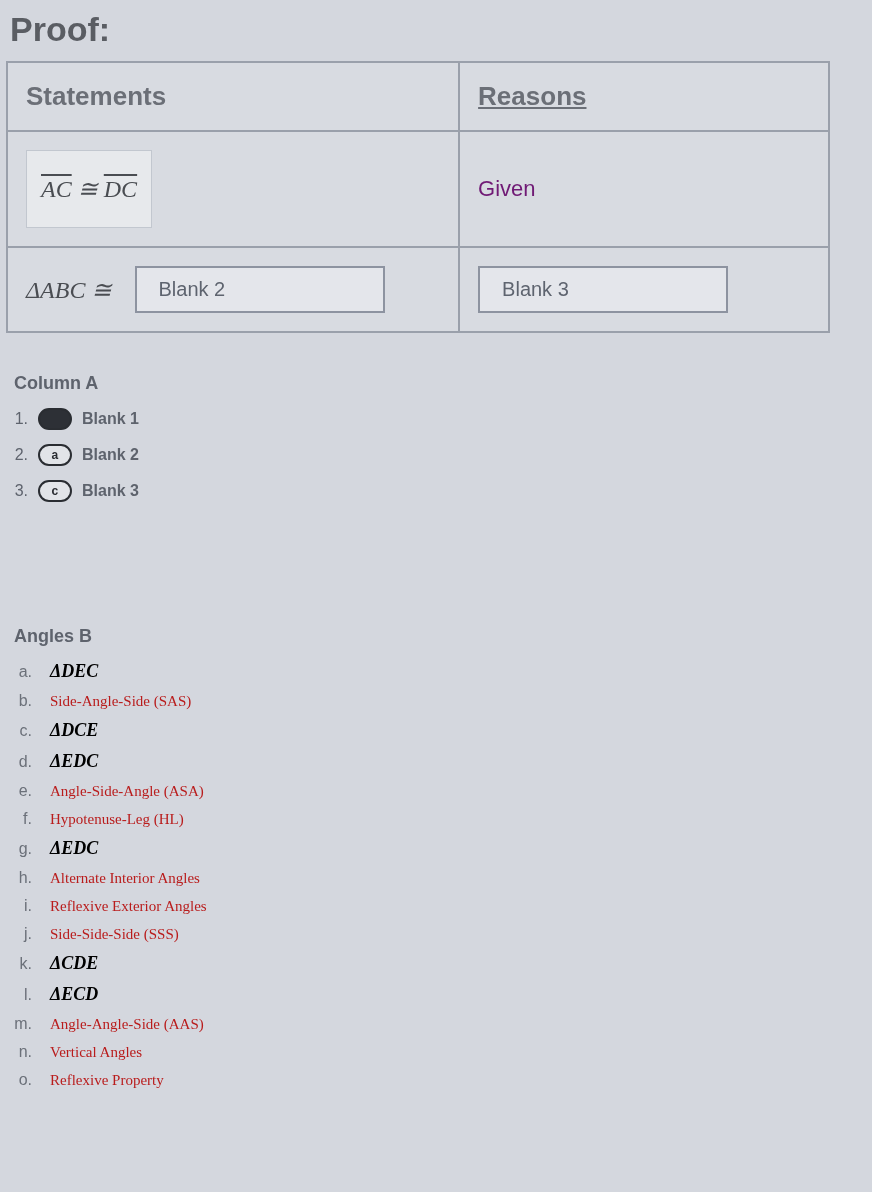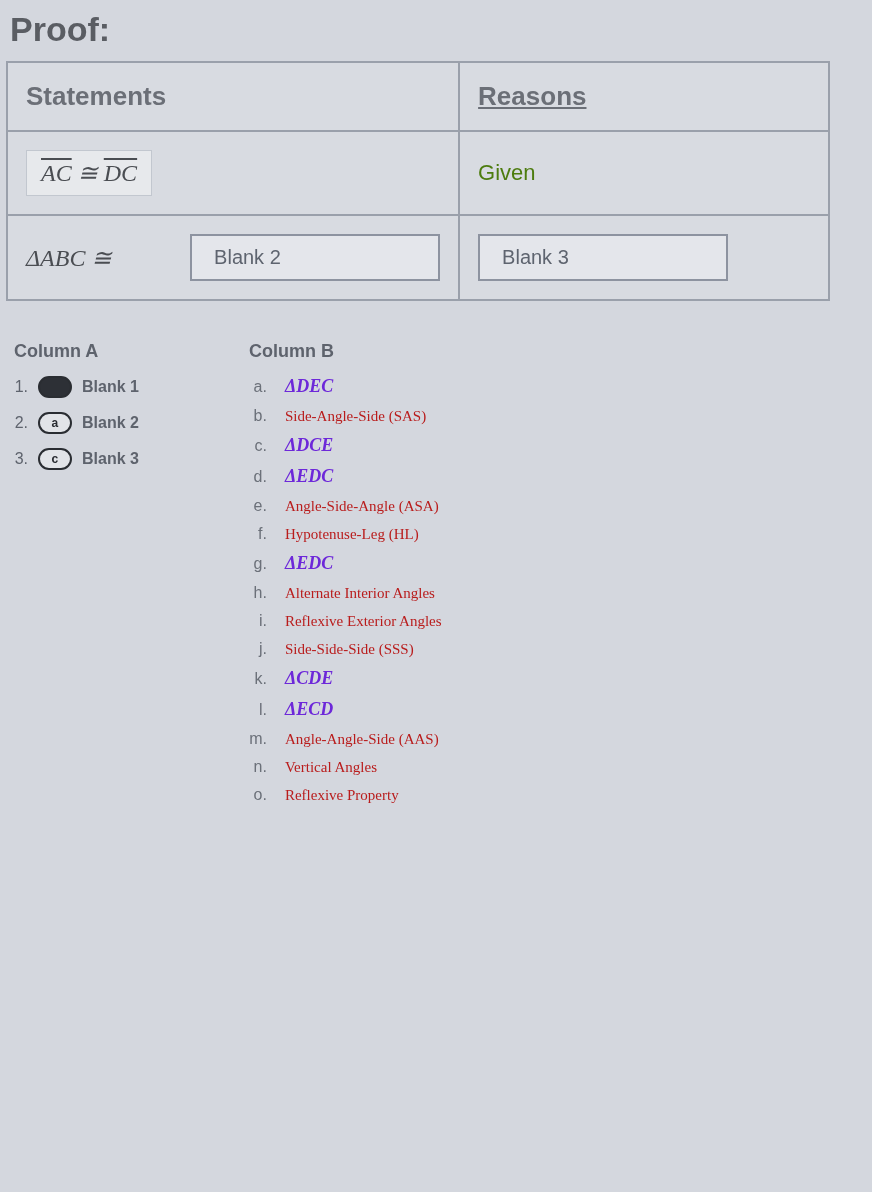--- a/index.html
+++ b/index.html
@@ -34,54 +34,54 @@
     font-size: 26px;
     font-weight: bold;
     color: #6b6f77;
   }
   .col-stmt { width: 55%; }
   .col-reas { width: 45%; text-decoration: underline; }
   .math-chip {
     display: inline-block;
     background: #e7e9ec;
     border: 1px solid #c2c7cf;
-    padding: 8px 14px;
+    padding: 24px 14px;
     font-family: 'Times New Roman', serif;
     font-style: italic;
     font-size: 24px;
     color: #4a4d52;
     white-space: nowrap;
   }
   .math-inline {
     font-family: 'Times New Roman', serif;
     font-style: italic;
     font-size: 24px;
     color: #4a4d52;
     display: inline-block;
     vertical-align: middle;
   }
   .ovl { text-decoration: overline; font-style: italic; }
   .reason-text {
     font-size: 22px;
-    color: #4d7c0f;
+    color: #701a75;
   }
   .blank-box {
     display: inline-block;
     border: 2px solid #8d93a0;
     background: #e4e6eb;
     padding: 10px 22px;
     min-width: 250px;
     font-size: 20px;
     color: #5e646f;
     vertical-align: middle;
   }
-  .stmt-with-box { display:flex; align-items:center; gap:8px;justify-content:space-between; }
+  .stmt-with-box { display:flex; align-items:center; gap:23px; }
   .bottom-area {
     display: flex;
-    flex-direction: row;
+    flex-direction: column;
     gap: 110px;
     margin-top: 40px;
     padding-left: 8px;
   }
   .col-header {
     font-size: 18px;
     font-weight: bold;
     color: #5e636d;
     margin-bottom: 14px;
   }
@@ -101,21 +101,21 @@
   }
   .drag-pill.filled { background:#2d3036; color:#e2e4e8; }
   .colA-label { font-weight:bold; }
   .colB-list { list-style:none; }
   .colB-item {
     display:flex; align-items:baseline; gap:18px;
     margin-bottom:10px; font-size:16px; color:#5c616b;
   }
   .colB-letter { width:18px; text-align:right; font-weight:normal; color:#6b7079; }
   .colB-text { font-family:'Times New Roman', serif; }
-  .colB-text.math { font-style:italic; font-weight:bold; font-size:18px; color:#6d28d9; }
+  .colB-text.math { font-style:italic; font-weight:bold; font-size:18px; color:#000000; }
   .colB-text.plain { font-style:normal; font-size:15px; color:#b91c1c; }
 </style>
 </head>
 <body>
 
 <div class="proof-title">Proof:</div>
 
 <table class="proof-table">
   <tbody>
       <tr>
@@ -155,21 +155,21 @@
           <span class="colA-label">Blank 2</span>
         </li>
         <li class="colA-item">
           <span class="colA-num">3.</span>
           <span class="drag-pill">c</span>
           <span class="colA-label">Blank 3</span>
         </li>
       </ul>
   </div>
   <div>
-    <div class="col-header">Column B</div>
+    <div class="col-header">Angles B</div>
     <ul class="colB-list" id="colB-list">
         <li class="colB-item">
           <span class="colB-letter">a.</span>
           <span class="colB-text math">ΔDEC</span>
         </li>
         <li class="colB-item">
           <span class="colB-letter">b.</span>
           <span class="colB-text plain">Side-Angle-Side (SAS)</span>
         </li>
         <li class="colB-item">

